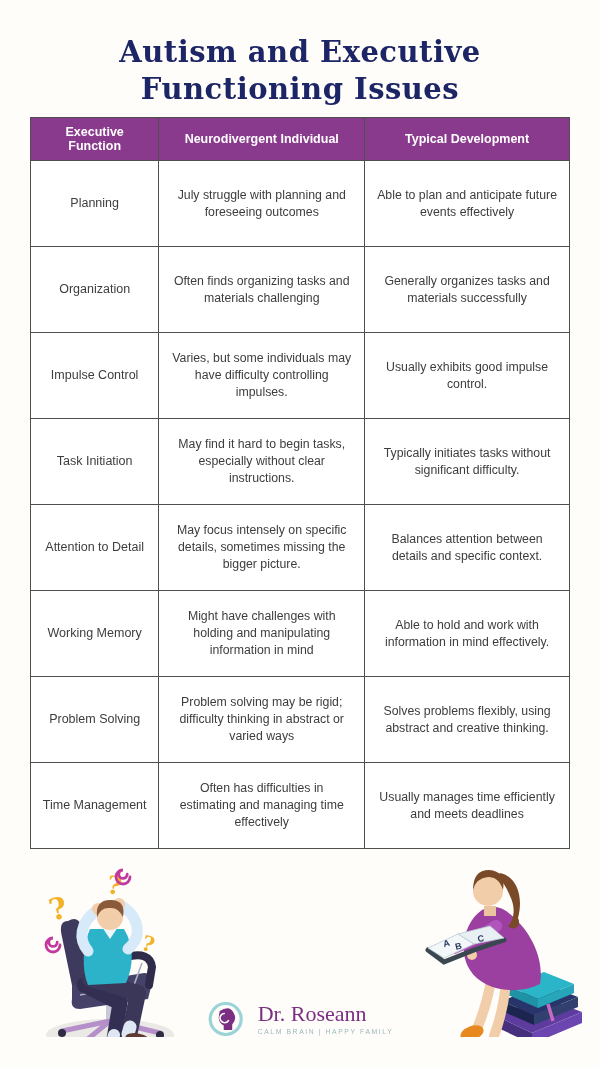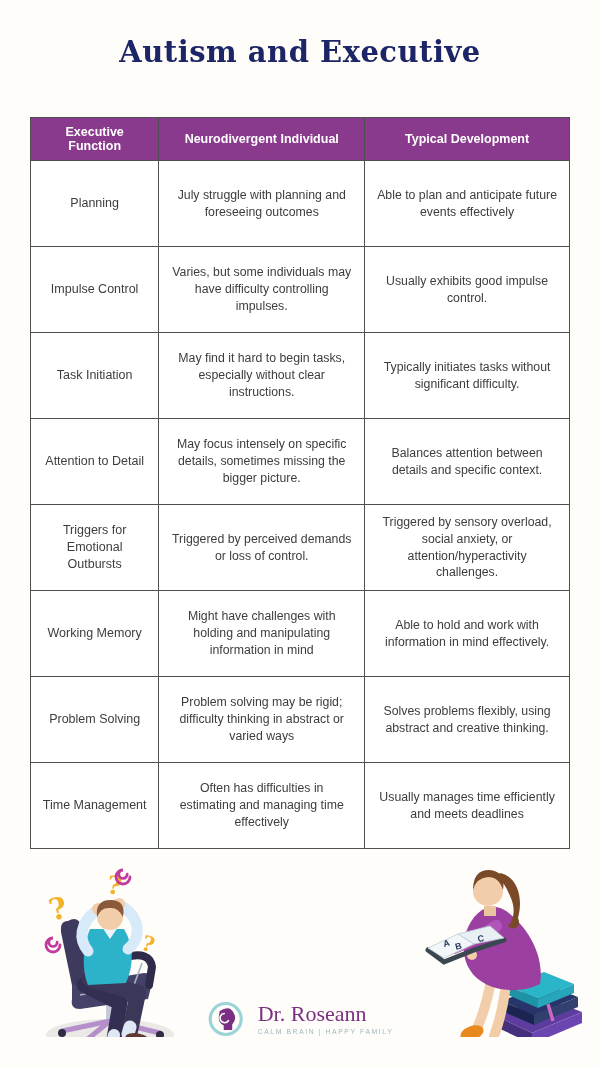--- a/index.html
+++ b/index.html
@@ -30,20 +30,21 @@
   svg text.q{font-family:"DejaVu Serif",serif;font-weight:bold;}
   svg text.abc{font-family:"Liberation Sans",sans-serif;font-weight:bold;}
 </style>
 </head>
 <body>
 
 <div class="page">
 
   <div class="title">
     <div>Autism and Executive</div>
+    <div>Functioning Issues</div>
   </div>
 
   <div class="table-wrap">
     <table>
       <colgroup>
           <col class="c1">
           <col class="c2">
           <col class="c3">
         </colgroup>
       <thead>
@@ -53,45 +54,45 @@
           <th>Typical Development</th>
         </tr>
       </thead>
       <tbody>
     <tr>
       <td class="fn">Planning</td>
       <td>July struggle with planning and foreseeing outcomes</td>
       <td>Able to plan and anticipate future events effectively</td>
     </tr>
 
+    <tr>
+      <td class="fn">Organization</td>
+      <td>Often finds organizing tasks and materials challenging</td>
+      <td>Generally organizes tasks and materials successfully</td>
+    </tr>
 
 
     <tr>
       <td class="fn">Impulse Control</td>
       <td>Varies, but some individuals may have difficulty controlling impulses.</td>
       <td>Usually exhibits good impulse control.</td>
     </tr>
 
     <tr>
       <td class="fn">Task Initiation</td>
       <td>May find it hard to begin tasks, especially without clear instructions.</td>
       <td>Typically initiates tasks without significant difficulty.</td>
     </tr>
 
     <tr>
       <td class="fn">Attention to Detail</td>
       <td>May focus intensely on specific details, sometimes missing the bigger picture.</td>
       <td>Balances attention between details and specific context.</td>
     </tr>
 
-    <tr>
-      <td class="fn">Triggers for Emotional Outbursts</td>
-      <td>Triggered by perceived demands or loss of control.</td>
-      <td>Triggered by sensory overload, social anxiety, or attention/hyperactivity challenges.</td>
-    </tr>
 
     <tr>
       <td class="fn">Working Memory</td>
       <td>Might have challenges with holding and manipulating information in mind</td>
       <td>Able to hold and work with information in mind effectively.</td>
     </tr>
 
 
     <tr>
       <td class="fn">Problem Solving</td>

